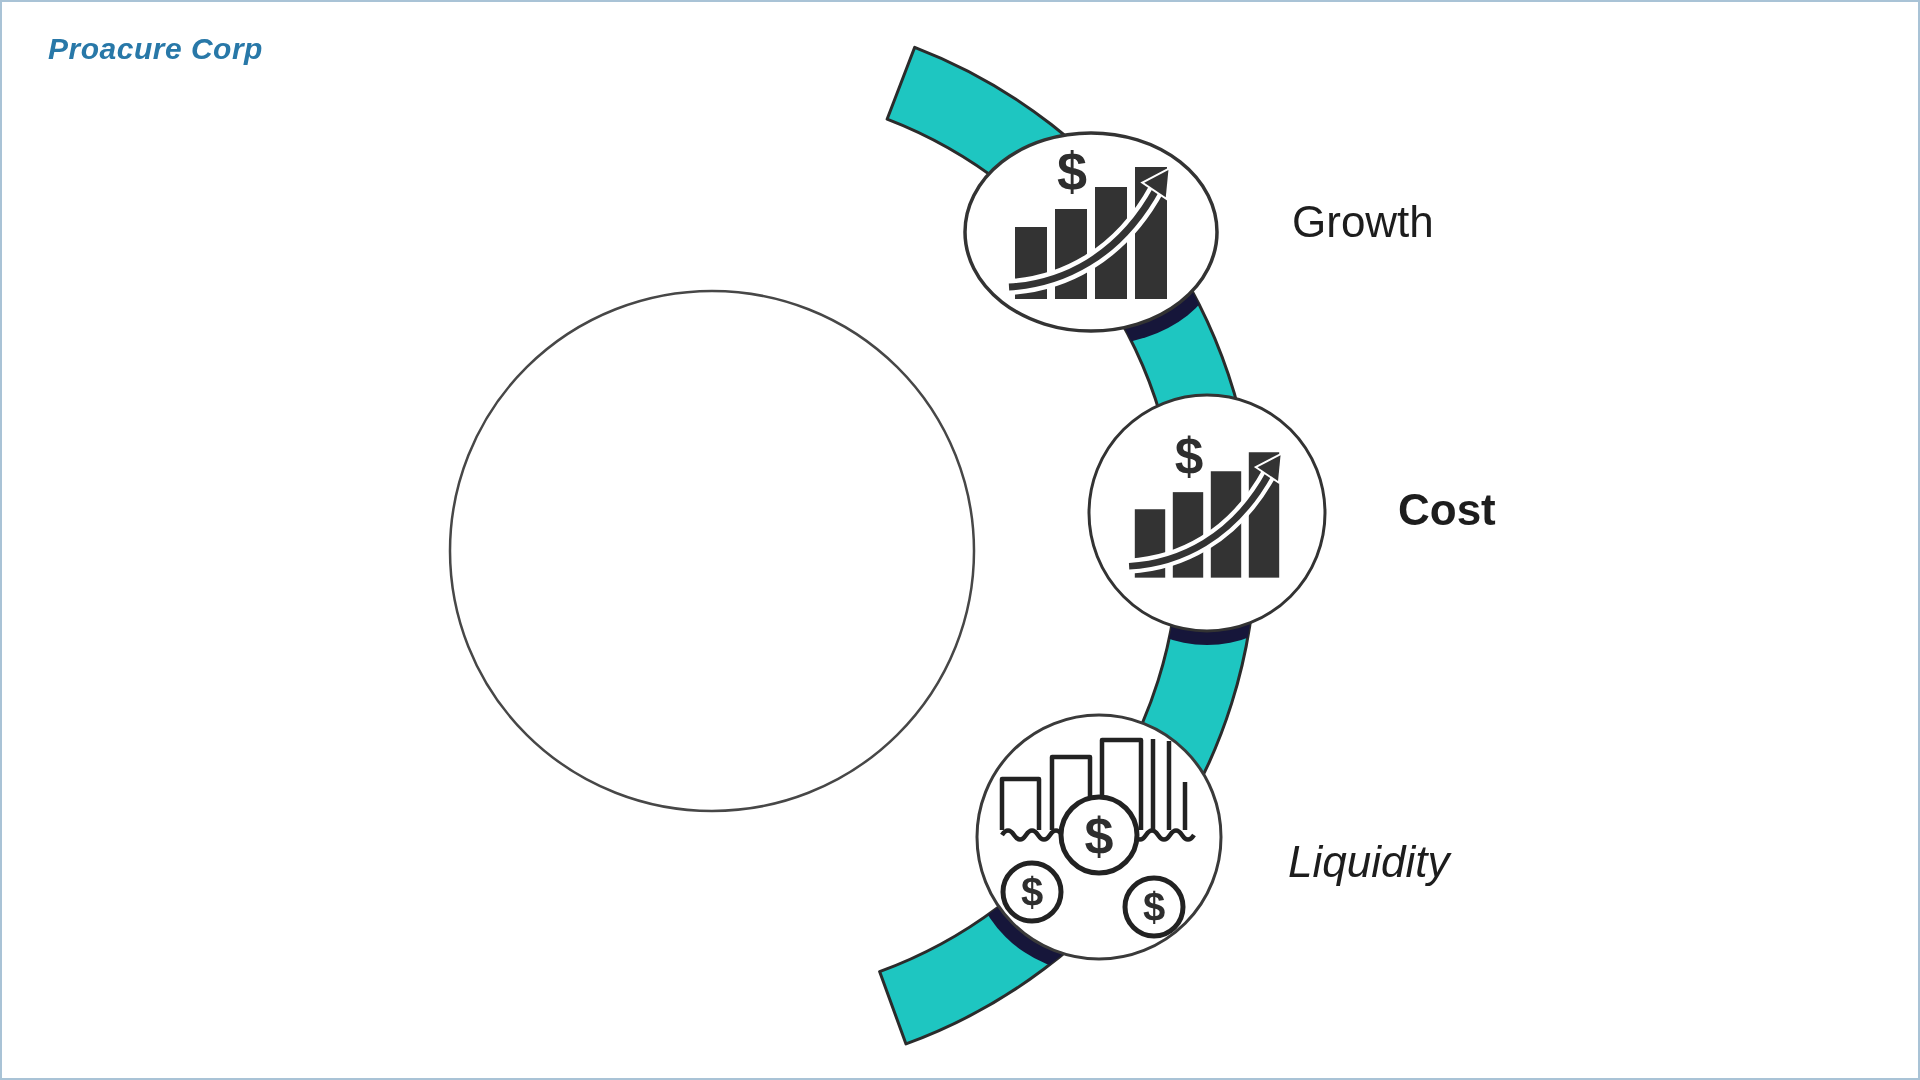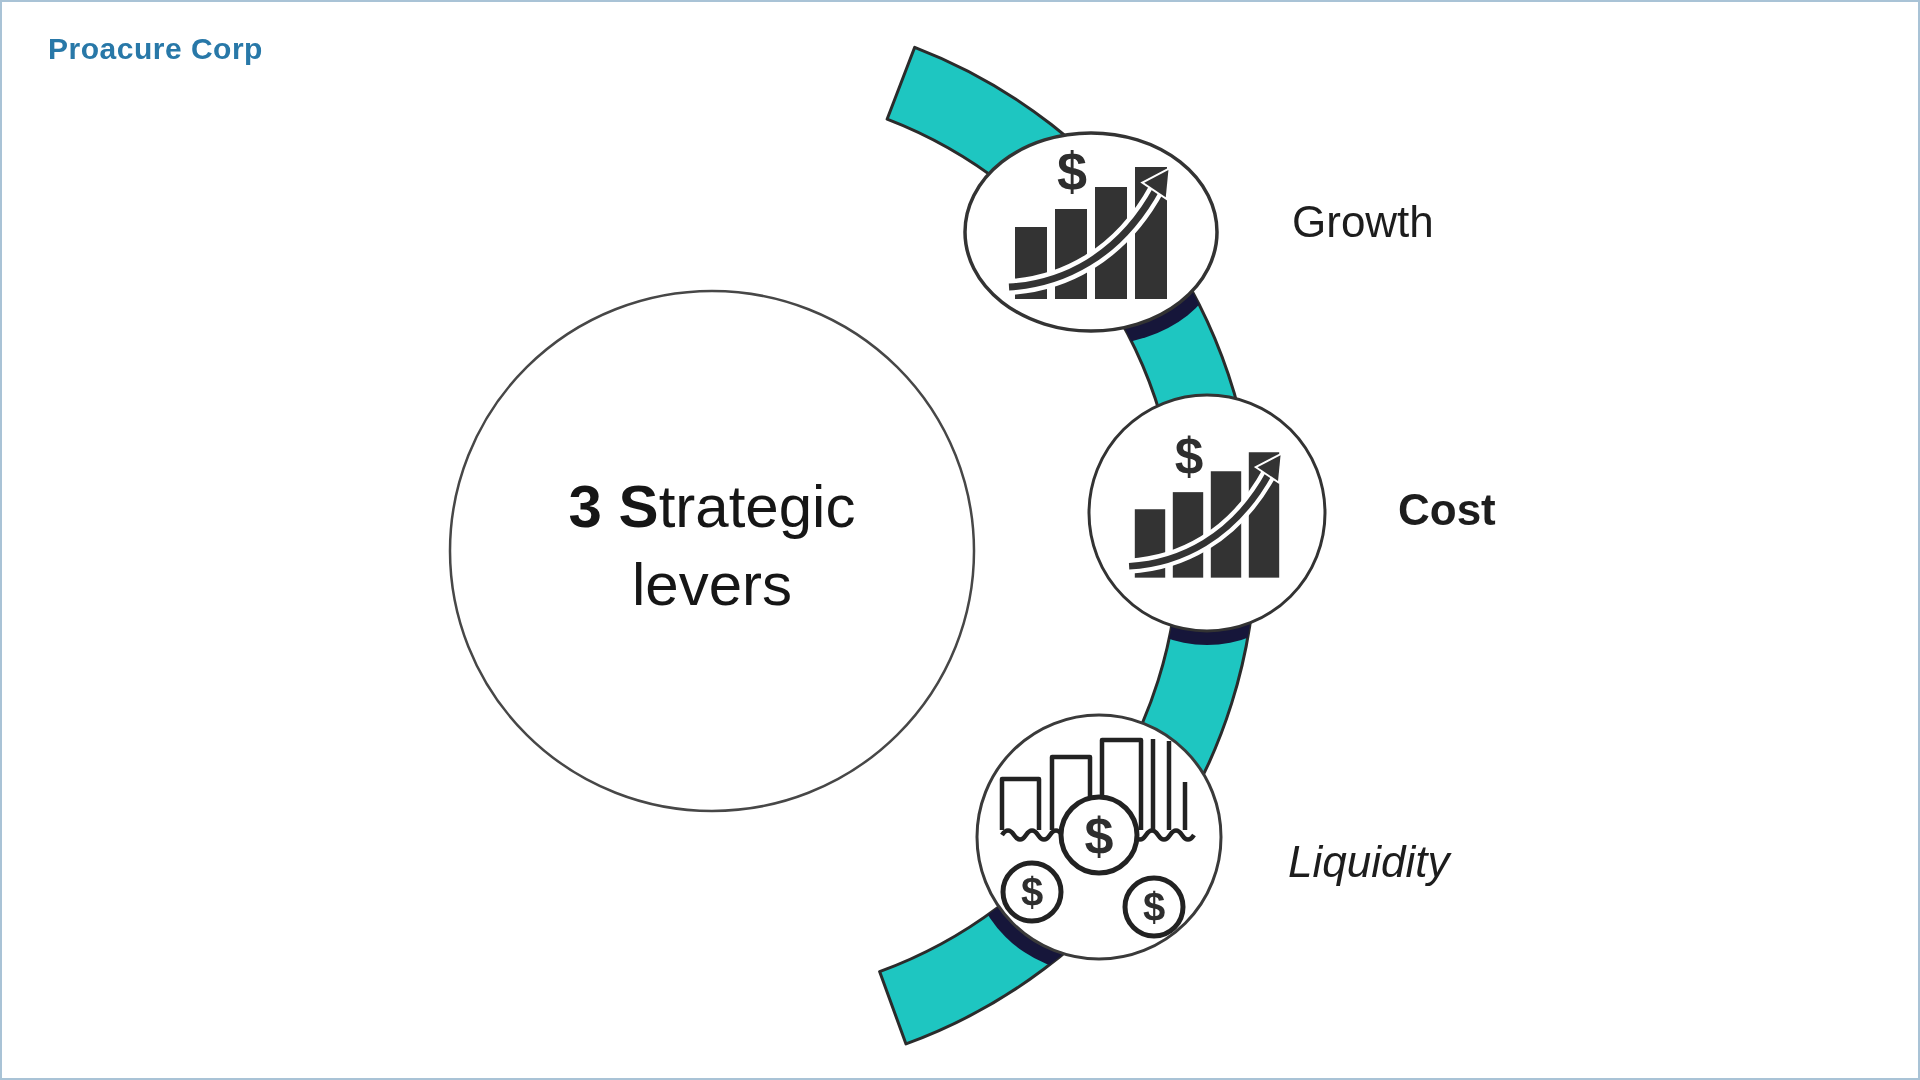--- a/index.html
+++ b/index.html
@@ -8,21 +8,21 @@
     width:1920px;height:1080px;
     background:#ffffff;
     border:2px solid #a9c3d6;
     box-sizing:border-box;
     overflow:hidden;
     font-family:"Liberation Sans", sans-serif;
   }
   .diagram-svg{position:absolute;left:0;top:0;width:1920px;height:1080px;}
   .logo{
     position:absolute;left:46px;top:30px;
-    font-size:30px;font-weight:700;
+    font-size:30px;font-weight:700;font-style:italic;
     color:#2878a8;letter-spacing:0.5px;
   }
   .center-text{
     position:absolute;left:450px;top:466px;width:520px;
     text-align:center;color:#161616;
     font-size:60px;line-height:78px;font-weight:400;
   }
   .center-text .bold{font-weight:700;}
   .lever-label{
     position:absolute;color:#1d1d1d;font-size:44px;line-height:48px;font-weight:400;margin-left:34px;
@@ -95,22 +95,18 @@
         <circle cx="55" cy="70" r="29" fill="#ffffff" stroke-width="5"></circle>
         <text class="dollar-text" x="0" y="17" font-size="52" text-anchor="middle" stroke="none" fill="#222222">$</text>
         <text class="dollar-text" x="-67" y="69" font-size="40" text-anchor="middle" stroke="none" fill="#222222">$</text>
         <text class="dollar-text" x="55" y="84" font-size="40" text-anchor="middle" stroke="none" fill="#222222">$</text>
       </g>
     </g>
   </svg>
 
   <div class="logo">Proacure Corp</div>
 
-  <div class="center-text">
-    <div><span class="bold">3 S</span><span>trategic</span></div>
-    <div>levers</div>
-  </div>
 
   <div id="growth-label" class="lever-label">Growth</div>
   <div id="cost-label" class="lever-label">Cost</div>
   <div id="liquidity-label" class="lever-label">Liquidity</div>
 
 </div>
 
 </body></html>

